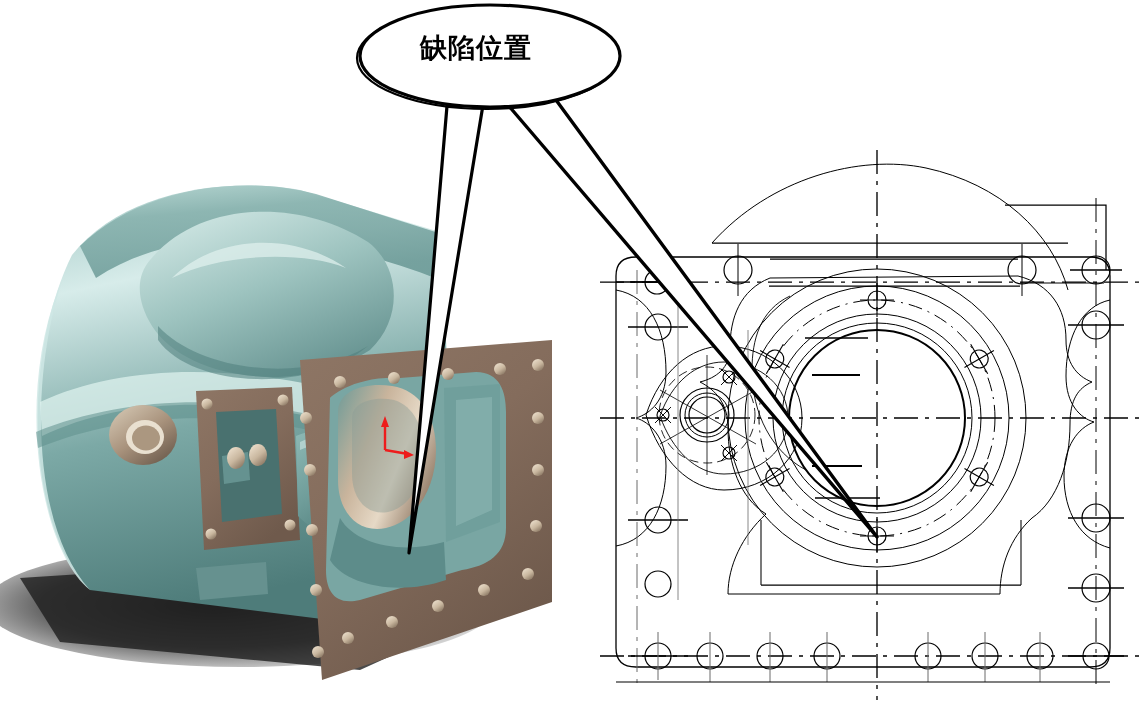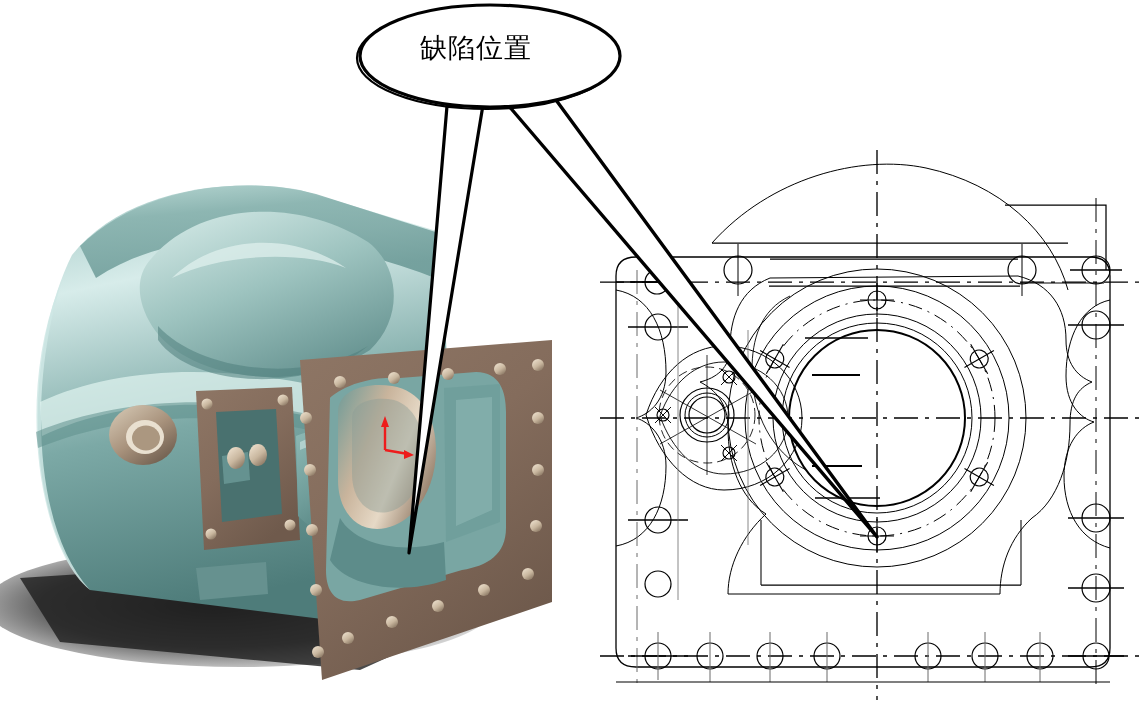--- a/index.html
+++ b/index.html
@@ -1,20 +1,20 @@
 <!DOCTYPE html>
 <html><head>
 <meta charset="utf-8">
 <style>
   html,body{margin:0;padding:0;background:#ffffff;}
   body{
     font-family:"DejaVu Sans","Liberation Sans",sans-serif;
     width:1143px;height:713px;overflow:hidden;position:relative;
   }
-  #stage{position:relative;width:1143px;height:713px;background:#ffffff;overflow:hidden;}
+  #stage{position:relative;width:1143px;height:713px;background:#ffffff;overflow:hidden;font-weight:bold;}
 
   .layer{position:absolute;top:0;left:0;width:1143px;height:713px;}
 
   
   #calloutText{
     position:absolute;
     left:396px;top:33px;width:160px;
     text-align:center;
     font-size:27px;
     line-height:30px;

